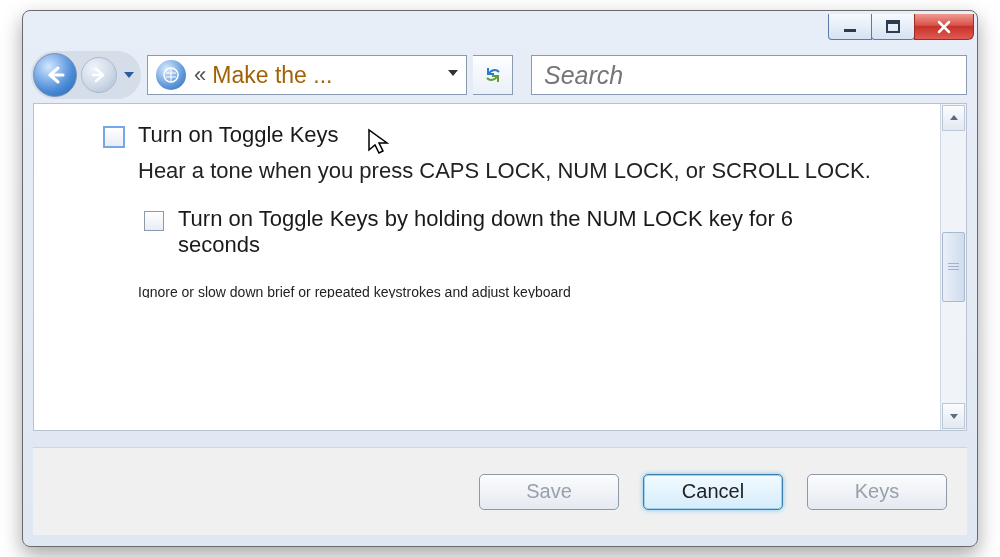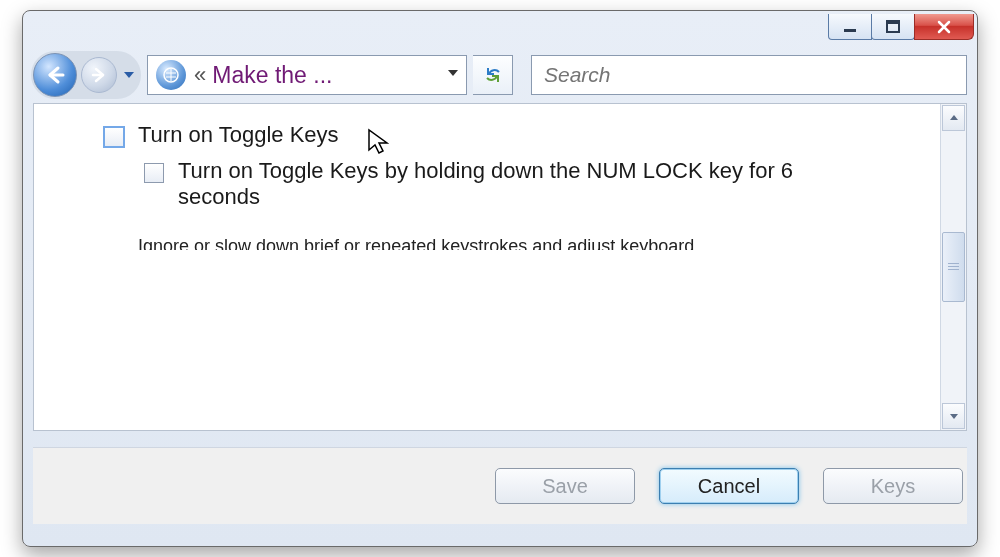--- a/index.html
+++ b/index.html
@@ -107,21 +107,21 @@
     border-radius: 50%;
     background: radial-gradient(circle at 35% 30%, #d8eaff, #5e97d8 60%, #2d6db8);
     margin: 0 8px;
     display:flex;align-items:center;justify-content:center;
   }
   .addricon svg{display:block;}
   .chev { font-size: 22px; color: #555; margin-right:6px;}
   .addrtext {
     flex: 1;
     font-size: 23px;
-    color: #701a75;
+    color: #a16207;
     white-space: nowrap;
     overflow: hidden;
   }
   .addrdrop {
     width: 26px;
     text-align: center;
     color: #333;
   }
   .refreshbtn {
     width: 40px; height: 40px;
@@ -136,21 +136,21 @@
     border: 1px solid #8a9ab0;
     background: #fff;
     margin-left: 12px;
     display:flex; align-items:center;
     padding: 0 10px;
   }
   .searchbox input {
     border: none;
     outline: none;
     width: 100%;
-    font-size: 21px;
+    font-size: 25px;
     font-style: italic;
     color: #888;
     font-family: inherit;
     background: transparent;
   }
 
   
   .content-wrap {
     margin: 0 10px;
     background: #fff;
@@ -196,21 +196,21 @@
     left: 332px;
     top: 24px;
     pointer-events: none;
   }
   .cutoff {
     color: #222;
     white-space: nowrap;
     overflow: hidden;
     margin-left: 34px;
     height: 14px;
-    font-size: 18px;
+    font-size: 14px;
     transform: translateY(-10px);
   }
 
   
   .scrollbar {
     width: 26px;
     background: #f0f3f8;
     border-left: 1px solid #d0d8e4;
     display:flex;flex-direction:column;
   }
@@ -234,28 +234,28 @@
   .sb-thumb:before {
     content:"";
     position:absolute;
     left:5px; right:5px; top:50%;
     height:8px; transform:translateY(-50%);
     background: repeating-linear-gradient(#9fb2ce 0 1px, transparent 1px 3px);
   }
 
   
   .footer {
-    height: 77px;
+    height: 88px;
     background: #f0f0f0;
     border-top: 1px solid #cfd6e1;
     margin: 16px 10px 0 10px;
     display:flex;
     align-items:center;
     justify-content:flex-end;
-    padding-right: 4px;
+    padding-right: 20px;
     gap: 24px;
   }
   .btn {
     width: 140px;
     height: 36px;
     border: 1px solid #8e99a8;
     border-radius: 5px;
     background: linear-gradient(#fbfcfe,#e5eaf1);
     font-size: 20px;
     color: #6a6f77;
@@ -347,20 +347,21 @@
     <div class="content">
 
       <div class="row outlined">
         <div class="cb"></div>
         <span>Turn on Toggle Keys</span>
       </div>
       <svg class="cursor" width="26" height="30">
         <path d="M3 2 L3 22 L9 17 L13 25 L17 23 L13 15 L21 15 Z" fill="#fff" stroke="#000" stroke-width="1.5"></path>
       </svg>
 
+      <div class="desc">Hear a tone when you press CAPS LOCK, NUM LOCK, or SCROLL LOCK.</div>
 
       <div class="row indent">
         <div class="cb"></div>
         <span style="max-width:670px">Turn on Toggle Keys by holding down the NUM LOCK key for 6 seconds</span>
       </div>
 
       <div style="height:26px"></div>
 
 
       <div class="cutoff">Ignore or slow down brief or repeated keystrokes and adjust keyboard</div>

